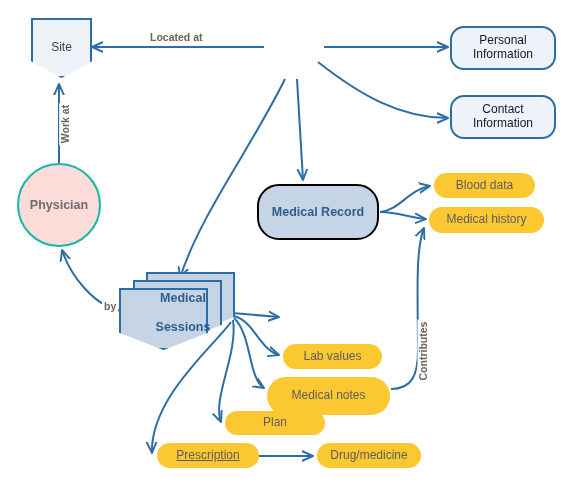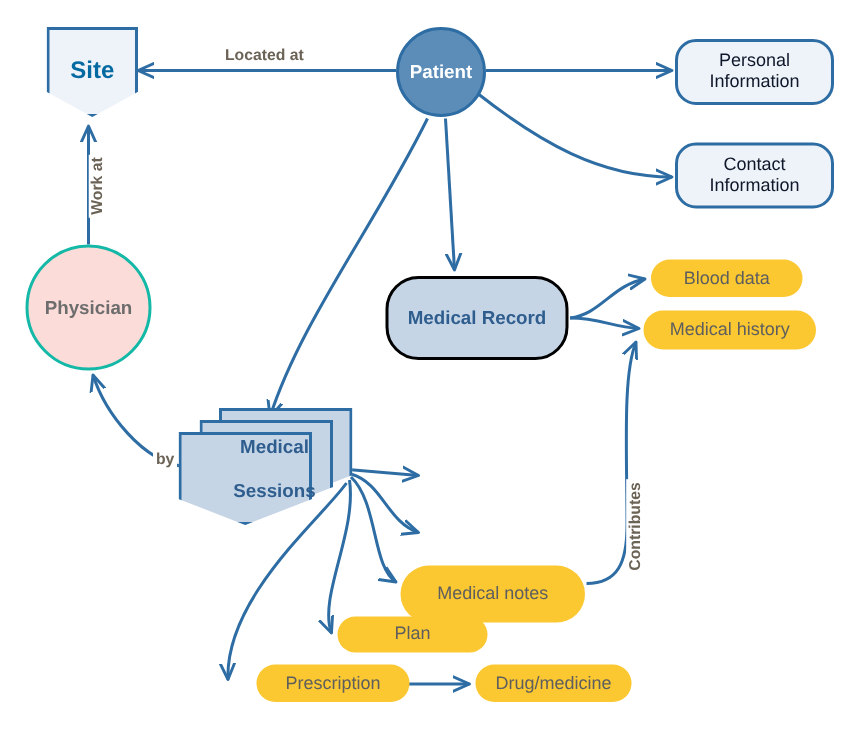--- a/index.html
+++ b/index.html
@@ -30,21 +30,21 @@
   .circle-patient{background:#5b8db8;border:2px solid #2e6da4;color:#ffffff;font-weight:bold;font-size:12.5px;}
   .circle-physician{background:#fbdcd8;border:2px solid #14b8a6;color:#6d6d6d;font-weight:bold;font-size:12.5px;}
 
   .rounded-light{background:#eef3f9;border:2px solid #2e6da4;border-radius:14px;color:#0f172a;font-size:12px;}
   .rounded-mid{background:#c5d5e6;border:2px solid #000000;border-radius:22px;color:#2e5d8e;font-weight:bold;font-size:12.5px;}
   .pill{background:#fbc832;border-radius:999px;color:#5e5e5e;font-size:12px;}
 
   .edge-label{position:absolute;color:#6b6356;font-weight:bold;font-size:10.5px;white-space:nowrap;background:#ffffff;padding:0 2px;}
   .edge-label.rot{transform:rotate(-90deg);transform-origin:center center;}
 
-  .site-label{color:#0369a1;font-size:16px;font-weight:bold;}
+  .site-label{color:#404040;font-size:12px;}
 </style>
 </head>
 <body>
 
 <div id="canvas">
 
   <svg id="edges" viewBox="0 0 573 491">
     <defs>
       <marker id="ah" viewBox="0 0 10 10" refX="9" refY="5" markerWidth="6" markerHeight="6" orient="auto-start-reverse">
         <path d="M0,1 L9,5 L0,9" fill="none" stroke="#2e6da4" stroke-width="1.6" stroke-linecap="round" stroke-linejoin="round"></path>
@@ -87,23 +87,20 @@
   </svg>
 
   <div class="node pent" style="left:31px;top:18px;width:61px;height:60px;">
     <span class="site-label">Site</span>
   </div>
 
   <div class="node circle circle-physician" style="left:17px;top:163px;width:84px;height:84px;">
     <span>Physician</span>
   </div>
 
-  <div class="node circle circle-patient" style="left:264px;top:18px;width:60px;height:60px;">
-    <span>Patient</span>
-  </div>
 
   <div class="node rounded-light" style="left:450px;top:26px;width:106px;height:44px;">
     <span>
       <span>Personal</span>
       <span>Information</span>
     </span>
   </div>
 
   <div class="node rounded-light" style="left:450px;top:95px;width:106px;height:44px;">
     <span>
@@ -130,30 +127,33 @@
 
   <div class="node pill" style="left:429px;top:207px;width:115px;height:26px;">
     <span>Medical history</span>
   </div>
 
   <div class="node pill" style="left:434px;top:173px;width:101px;height:25px;">
     <span>Blood data</span>
   </div>
 
 
+  <div class="node pill" style="left:283px;top:344px;width:99px;height:25px;">
+    <span>Lab values</span>
+  </div>
 
   <div class="node pill" style="left:267px;top:377px;width:123px;height:38px;">
     <span>Medical notes</span>
   </div>
 
   <div class="node pill" style="left:225px;top:411px;width:100px;height:24px;">
     <span>Plan</span>
   </div>
 
-  <div class="node pill" style="left:171px;top:443px;width:102px;height:25px;">
+  <div class="node pill" style="left:157px;top:443px;width:102px;height:25px;text-decoration:underline;">
     <span>Prescription</span>
   </div>
 
   <div class="node pill" style="left:317px;top:443px;width:104px;height:25px;">
     <span>Drug/medicine</span>
   </div>
 
   <div class="edge-label" style="left:148px;top:31px;">Located at</div>
 
   <div class="edge-label rot" style="left:44px;top:118px;">Work at</div>

